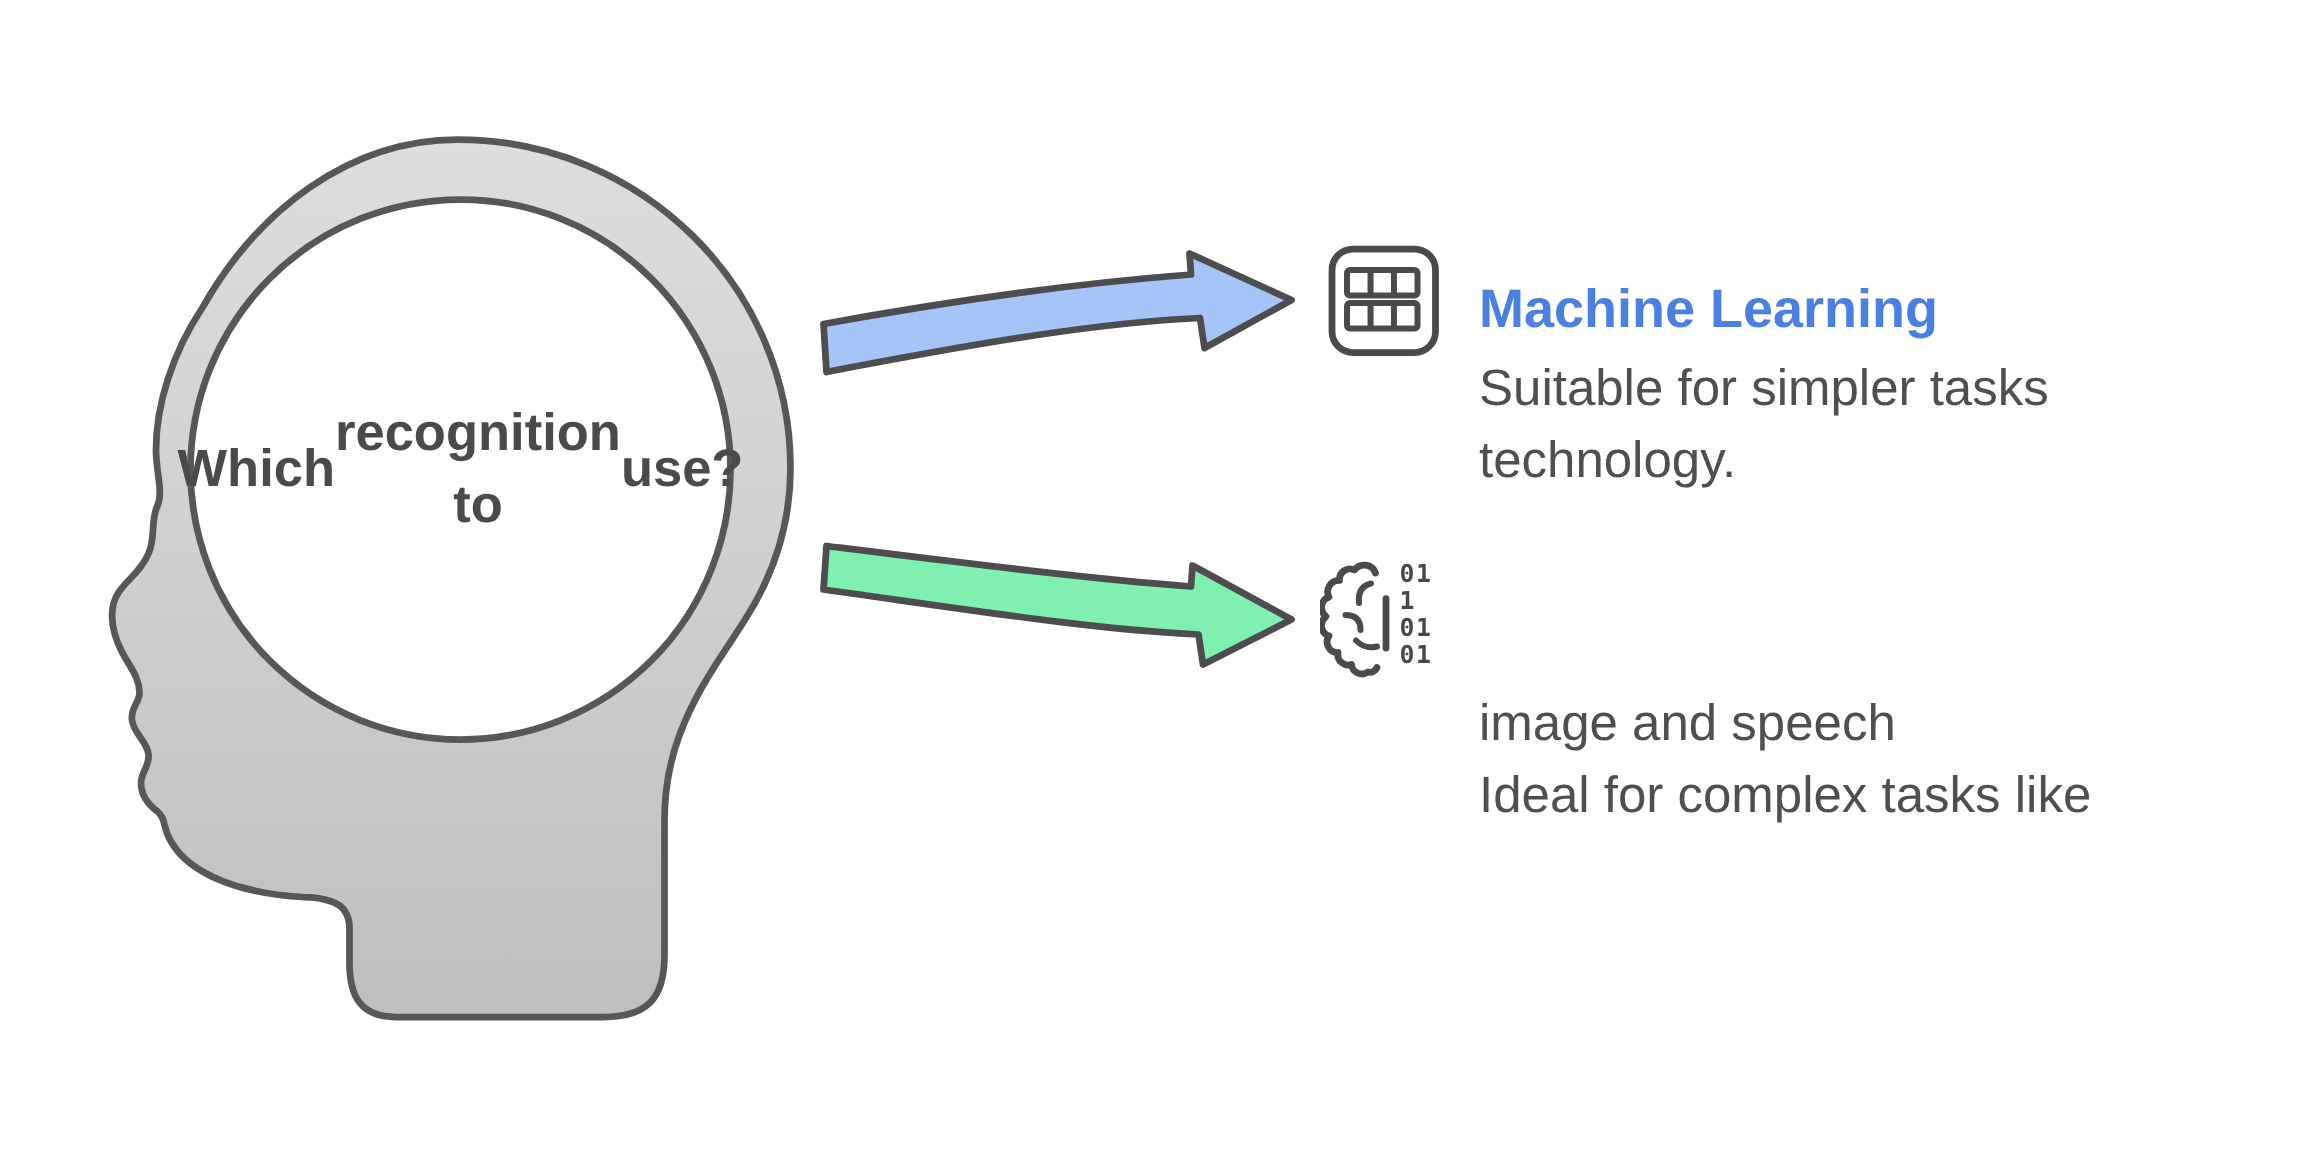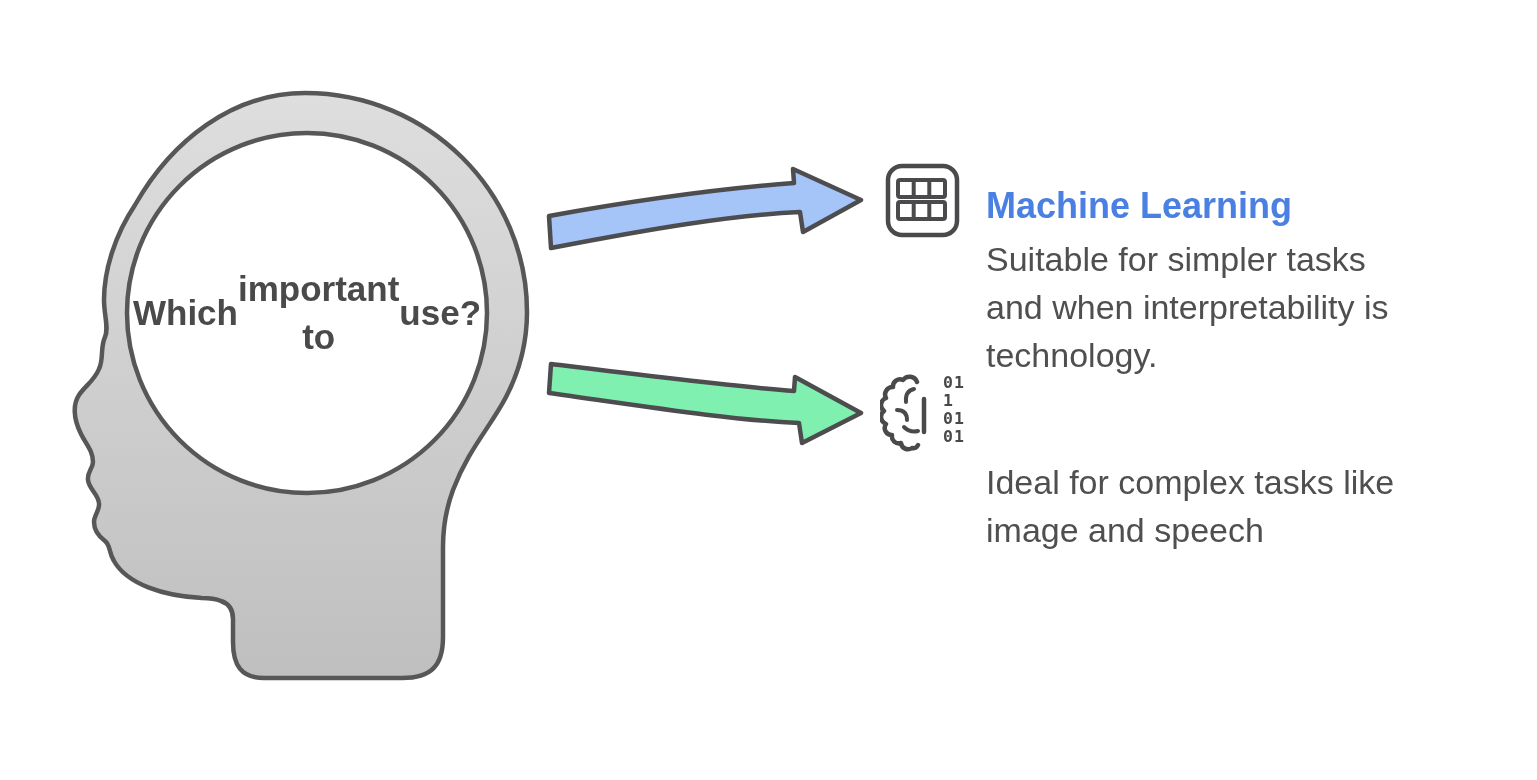--- a/index.html
+++ b/index.html
@@ -19,21 +19,21 @@
   .ml-title { top:184px; color:#4a80e2; }
   .dl-title { top:389px; color:#2fca8a; }
 
   .desc { position:absolute; left:986px; font-size:34px; line-height:48px; color:#4f4f4f; }
   .ml-desc { top:235px; }
   .dl-desc { top:458px; }
 
   .ml-icon { position:absolute; left:884px; top:161px; }
   .dl-icon { position:absolute; left:880px; top:370px; display:flex; align-items:flex-start; }
   .binary-col {
-    margin-left:13px; padding-top:4px;
+    margin-left:3px; padding-top:4px;
     font-family:"DejaVu Sans Mono", monospace; font-weight:bold;
     font-size:16.5px; line-height:18px; letter-spacing:1px; color:#48484a;
   }
 </style>
 </head>
 <body>
 
 <div class="canvas">
 
   <svg class="bg-svg" viewBox="0 0 1537 780">
@@ -72,38 +72,37 @@
 
     <circle cx="307" cy="313" r="180" fill="#ffffff" stroke="#57575a" stroke-width="4.5"></circle>
 
     <path d="M 549,216 C 648,198 728,188 794,183 L 793,169 L 861,200 L 803,232 L 800,212 C 732,215 650,229 551,248 Z" fill="#a5c4f8" stroke="#4d4d50" stroke-width="4.5" stroke-linejoin="round"></path>
 
     <path d="M 551,364 C 648,376 728,386 794,391 L 795,377 L 861,413 L 802,443 L 799,423 C 731,420 649,407 549,393 Z" fill="#7ff0af" stroke="#4d4d50" stroke-width="4.5" stroke-linejoin="round"></path>
   </svg>
 
   <div class="question">
     <div>Which</div>
-    <div>important to</div>
+    <div>recognition to</div>
     <div>use?</div>
   </div>
 
   <svg class="ml-icon" width="78" height="78" viewBox="0 0 78 78">
     <rect x="4" y="5" width="69" height="69" rx="14" fill="none" stroke="#4a4a4d" stroke-width="4.5"></rect>
     <rect x="14" y="19" width="47" height="17" rx="2" fill="none" stroke="#4a4a4d" stroke-width="4"></rect>
     <line x1="29.7" y1="19" x2="29.7" y2="36" stroke="#4a4a4d" stroke-width="4"></line>
     <line x1="45.3" y1="19" x2="45.3" y2="36" stroke="#4a4a4d" stroke-width="4"></line>
     <rect x="14" y="41" width="47" height="17" rx="2" fill="none" stroke="#4a4a4d" stroke-width="4"></rect>
     <line x1="29.7" y1="41" x2="29.7" y2="58" stroke="#4a4a4d" stroke-width="4"></line>
     <line x1="45.3" y1="41" x2="45.3" y2="58" stroke="#4a4a4d" stroke-width="4"></line>
   </svg>
 
   <div class="section-title ml-title">Machine Learning</div>
   <div class="desc ml-desc">
     <div>Suitable for simpler tasks</div>
-    <div>and when interpretability is</div>
     <div>technology.</div>
   </div>
 
   <div class="dl-icon">
     <svg width="50" height="82" viewBox="0 0 50 82">
       <path d="M 37,12
                a 8,8 0 0 0 -14,-2
                a 7,7 0 0 0 -10,7
                a 7.5,7.5 0 0 0 -7,11
                a 7.5,7.5 0 0 0 -2,13
@@ -119,17 +118,17 @@
     </svg>
     <div class="binary-col">
       <div>01</div>
       <div>1</div>
       <div>01</div>
       <div>01</div>
     </div>
   </div>
 
   <div class="desc dl-desc">
+    <div>image and speech</div>
     <div>Ideal for complex tasks like</div>
-    <div>image and speech</div>
   </div>
 
 </div>
 
 </body></html>

